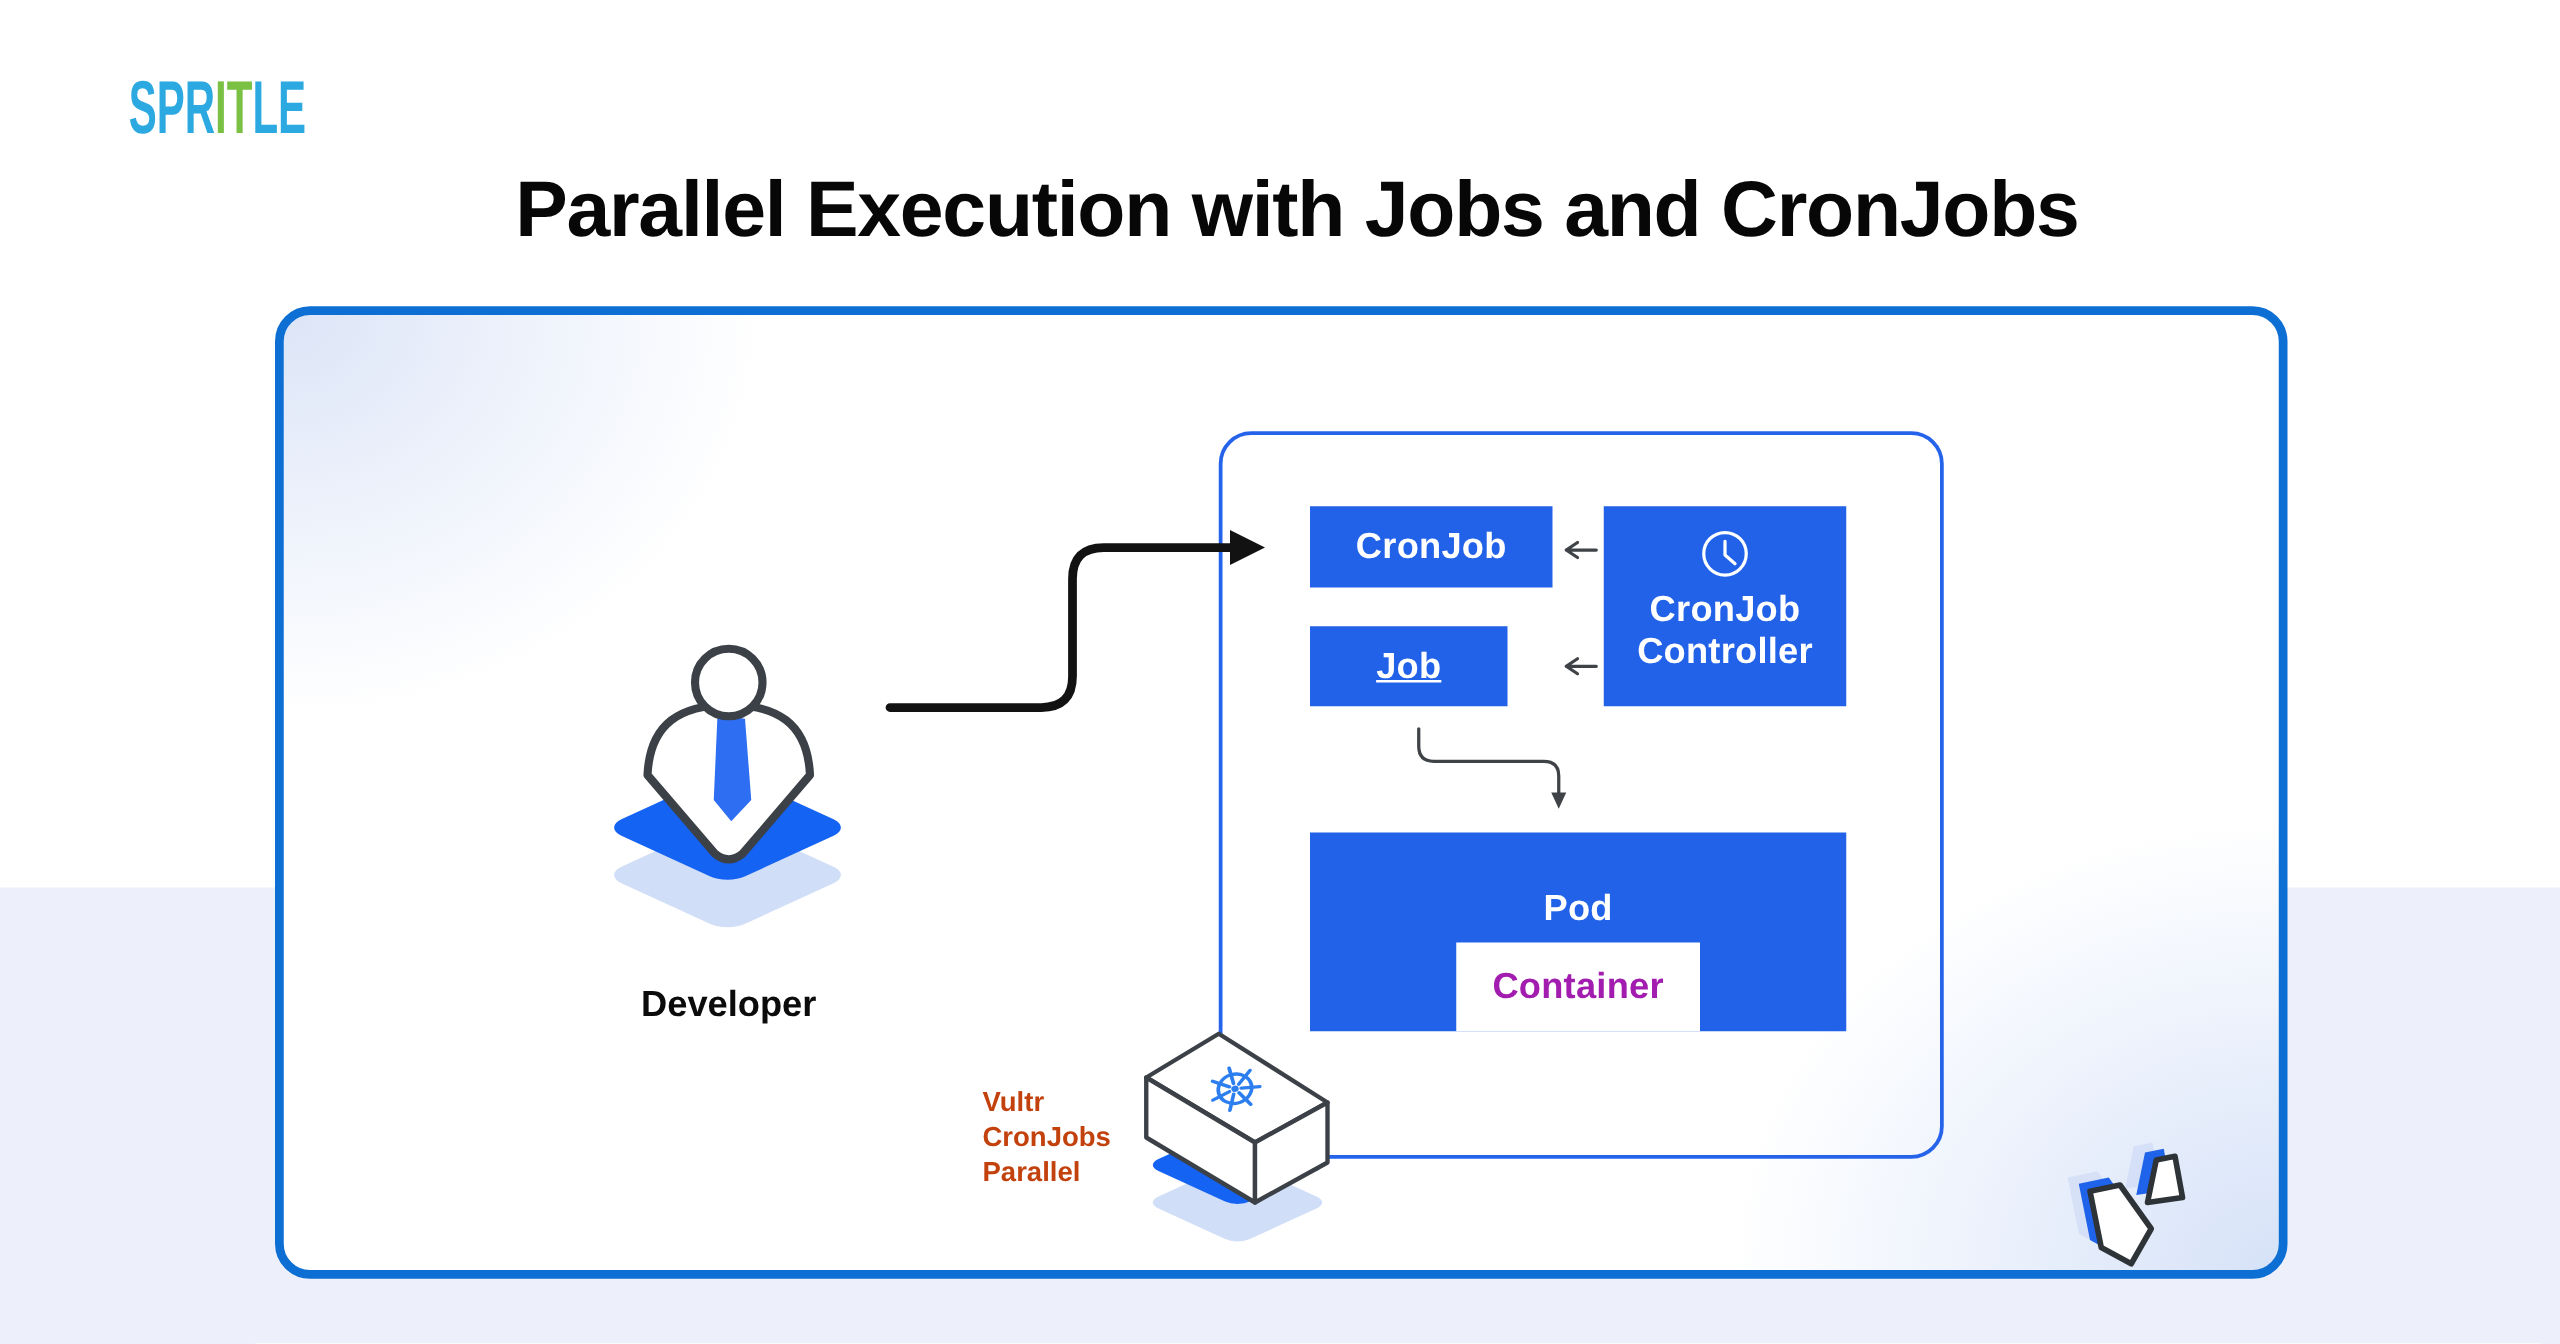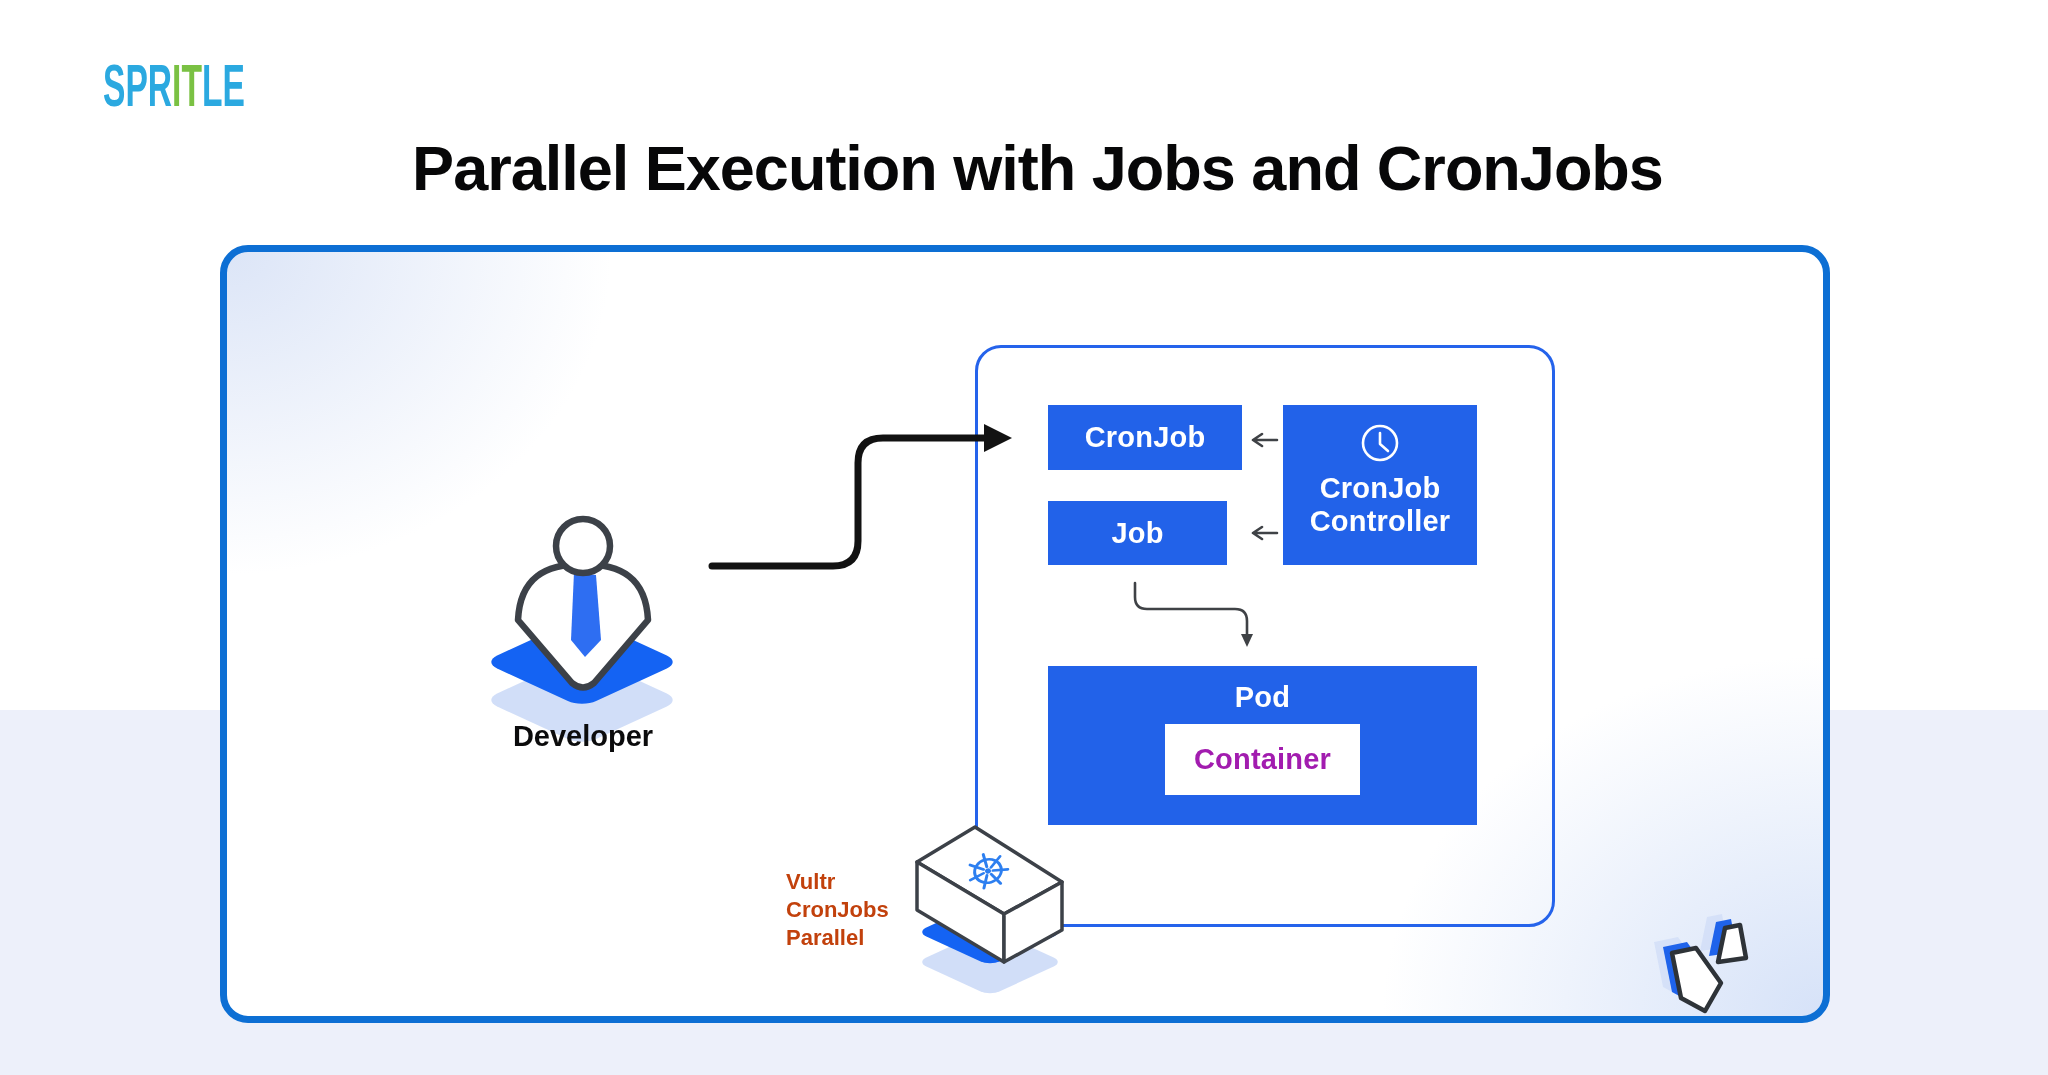--- a/index.html
+++ b/index.html
@@ -16,32 +16,32 @@
         border:7px solid #0D6FD4;border-radius:28px;
         background:
           radial-gradient(620px 520px at 0% 0%, #DCE5F7, rgba(255,255,255,0) 62%),
           radial-gradient(760px 620px at 100% 100%, #D6E2F8, rgba(255,255,255,0) 58%),
           #ffffff;}
   .inner{position:absolute;left:975px;top:345px;width:574px;height:576px;
          border:3.5px solid #2563EB;border-radius:26px;}
   .node{position:absolute;background:#2262E9;color:#ffffff;font-weight:bold;
         display:flex;align-items:center;justify-content:center;font-size:29px;letter-spacing:.2px;}
   .node-cronjob{left:1048px;top:405px;width:194px;height:65px;}
-  .node-job{left:1048px;top:501px;width:179px;height:64px;}
+  .node-job{left:1048px;top:501px;width:158px;height:64px;text-decoration:underline;}
   .node-controller{left:1283px;top:405px;width:194px;height:160px;
         flex-direction:column;justify-content:flex-start;padding-top:16px;box-sizing:border-box;}
   .node-controller .ctl-line{line-height:33px;}
   .node-controller svg{margin-bottom:7px;}
   .node-pod{left:1048px;top:666px;width:429px;height:159px;
-        flex-direction:column;justify-content:flex-start;padding-top:15px;box-sizing:border-box;}
+        flex-direction:column;justify-content:flex-end;padding-top:15px;box-sizing:border-box;}
   .pod-label{line-height:32px;}
   .container-box{margin-top:11px;width:195px;height:71px;background:#ffffff;color:#a21caf;
         display:flex;align-items:center;justify-content:center;font-weight:bold;font-size:29px;}
   .overlay{position:absolute;left:0;top:0;width:2048px;height:1075px;pointer-events:none;}
-  .dev-label{position:absolute;left:443px;top:720px;width:280px;text-align:center;
+  .dev-label{position:absolute;left:443px;top:788px;width:280px;text-align:center;
         font-size:29px;font-weight:bold;color:#0B0B0C;}
   .cluster-label{position:absolute;left:786px;top:868px;font-size:22px;line-height:28px;
         font-weight:bold;color:#c2410c;}
 </style>
 </head>
 <body>
 
 <div class="page">
 
   <div class="band"></div>

